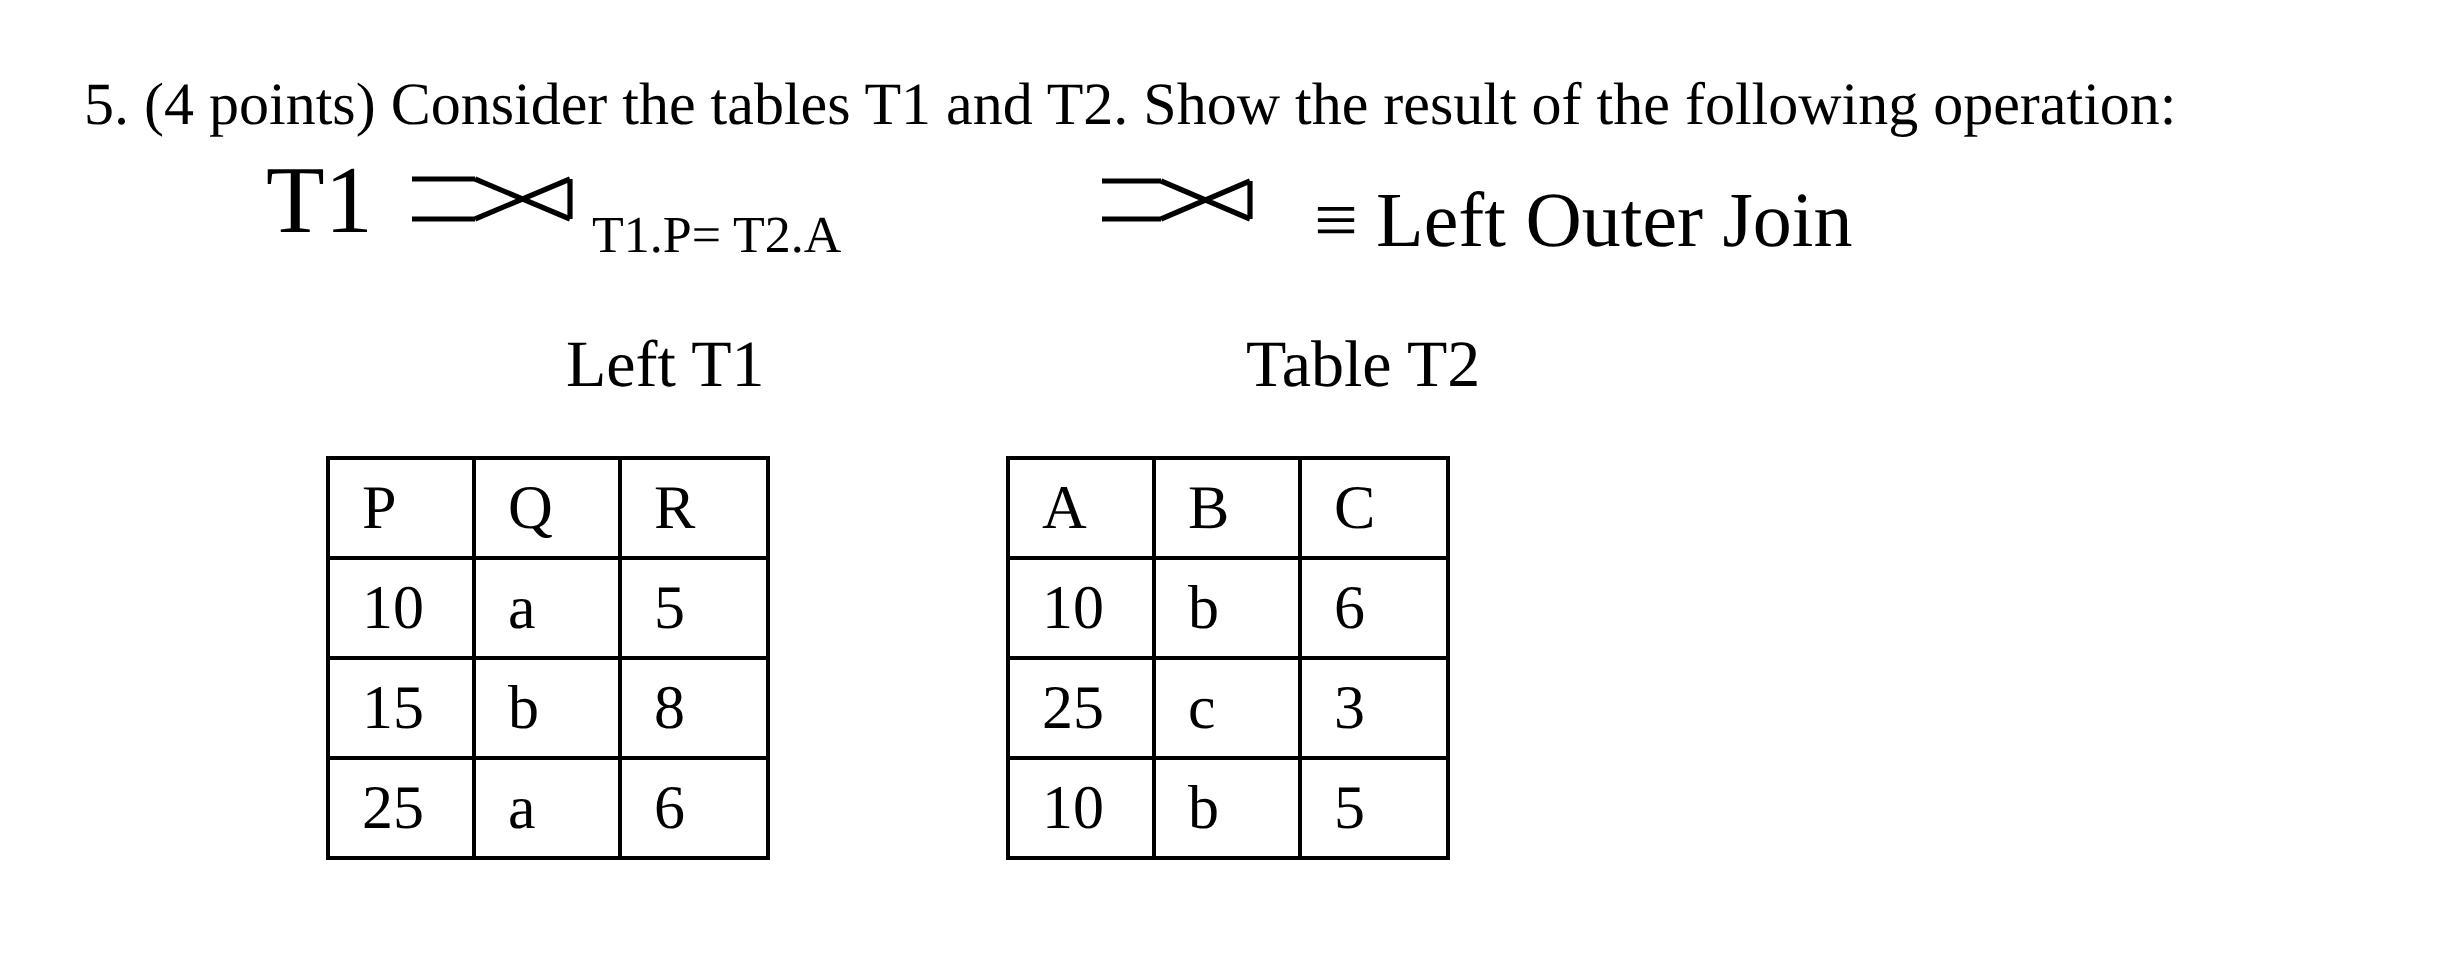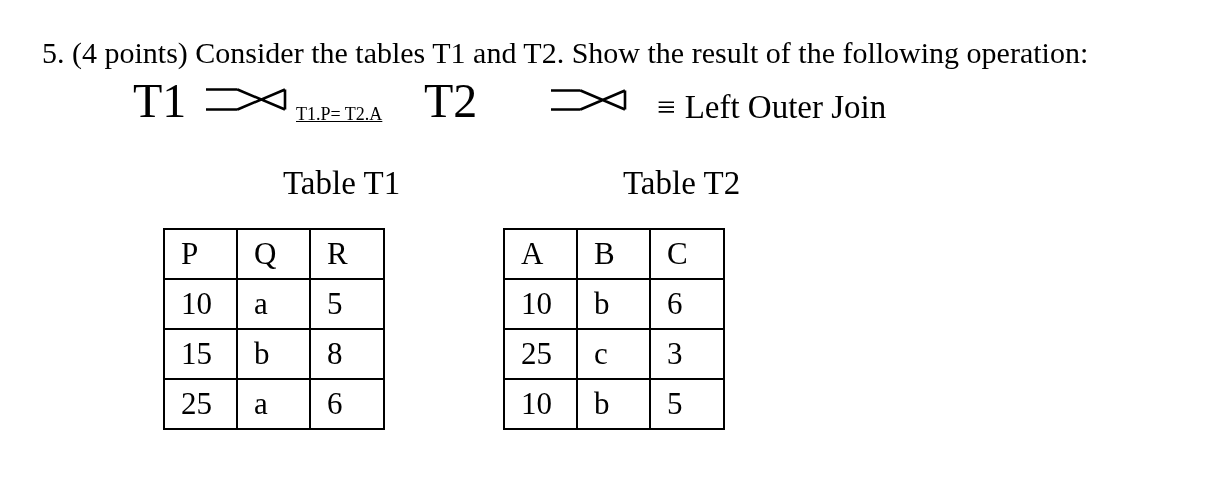--- a/index.html
+++ b/index.html
@@ -27,28 +27,27 @@
   .operand { font-size: 48px; }
   .operand.t1 { left: 133px; top: 77px; font-family: Liberation Serif, serif; }
   .operand.t2 { left: 424px; top: 77px; }
 
   .join-icon-1 { left: 206px; top: 86px; }
   .join-icon-2 { left: 551px; top: 87px; }
 
   .join-condition {
     left: 296px;
     top: 105px;
-    font-size: 18px;
-    text-decoration: underline;
+    font-size: 26px;
   }
 
   .legend {
     left: 657px;
     top: 91px;
-    font-size: 33px;
+    font-size: 39px;
   }
   .legend .equiv { margin-right: 9px; }
 
   .table-title { font-size: 33px; }
   .table-title.t1 { left: 283px; top: 167px; }
   .table-title.t2 { left: 623px; top: 167px; text-align: right; }
 
   table.data-table {
     position: absolute;
     border-collapse: collapse;
@@ -81,31 +80,30 @@
   <div class="abs question-line">5. (4 points) Consider the tables T1 and T2. Show the result of the following operation:</div>
 
   <span class="abs operand t1">T1</span>
 
   <svg class="abs join-icon-1" width="81" height="27" viewBox="0 0 81 27">
     <path d="M0 3.5 H31.5 M0 23.5 H31.5 M31.5 3.5 L79 23.5 M31.5 23.5 L79 3.5 M79 3.5 V23.5" stroke="#000000" stroke-width="2.6" fill="none"></path>
   </svg>
 
   <span class="abs join-condition">T1.P= T2.A</span>
 
-  <span class="abs operand t2">T2</span>
 
   <svg class="abs join-icon-2" width="76" height="26" viewBox="0 0 76 26">
     <path d="M0 3.5 H29.5 M0 22.5 H29.5 M29.5 3.5 L74 22.5 M29.5 22.5 L74 3.5 M74 3.5 V22.5" stroke="#000000" stroke-width="2.6" fill="none"></path>
   </svg>
 
   <span class="abs legend">
     <span class="equiv">≡</span><span>Left Outer Join</span>
   </span>
 
-  <div class="abs table-title t1">Table T1</div>
+  <div class="abs table-title t1">Left T1</div>
 
   <div class="abs table-title t2">Table T2</div>
 
   <table class="data-table t1">
     <colgroup>
         <col class="c1">
         <col class="c2">
         <col class="c3">
       </colgroup>
     <tbody>

